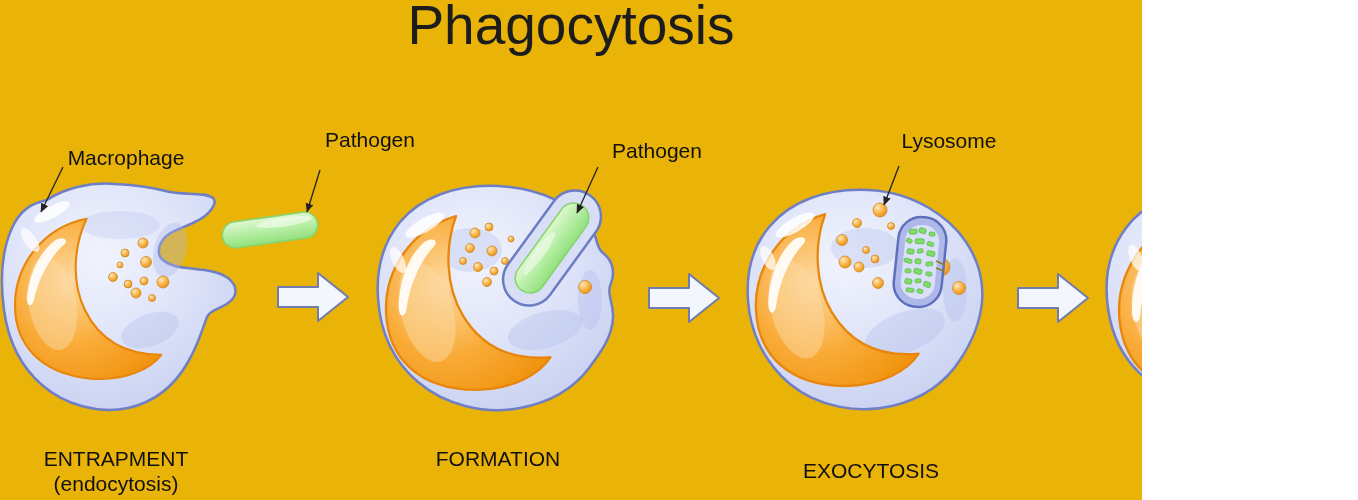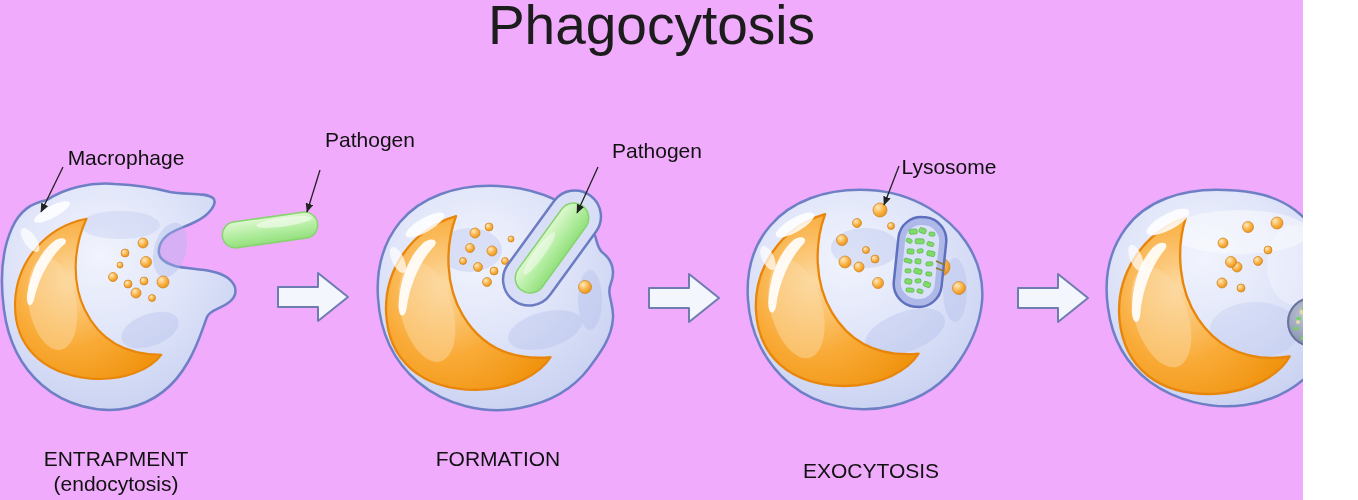--- a/index.html
+++ b/index.html
@@ -1,16 +1,16 @@
 <!DOCTYPE html>
 <html><head>
 <meta charset="utf-8">
 <style>
   html,body{margin:0;padding:0;background:#fff;}
-  .canvas{position:relative;width:1303px;height:500px;background:#f0abfc;overflow:hidden;
+  .canvas{position:relative;width:1142px;height:500px;background:#eab308;overflow:hidden;
           font-family:"Liberation Sans", sans-serif;color:#141414;}
   .art{position:absolute;left:0;top:0;width:1358px;height:500px;}
   .title{position:absolute;top:-8px;left:0;width:100%;text-align:center;
          font-size:55px;line-height:1.2;color:#1c1c1c;}
   .callout{position:absolute;transform:translateX(-50%);white-space:nowrap;
            font-size:21px;color:#111;}
   .stage-label{position:absolute;transform:translateX(-50%);text-align:center;
                font-size:21px;line-height:25px;color:#111;white-space:nowrap;}
 </style>
 </head>
@@ -274,21 +274,21 @@
       <path d="M 598,167 L 577,213" marker-end="url(#la)"></path>
       <path d="M 899,166 L 884,205" marker-end="url(#la)"></path>
     </g>
   </svg>
 
   <div class="title">Phagocytosis</div>
 
   <div class="callout" style="left:126px;top:146px">Macrophage</div>
   <div class="callout" style="left:370px;top:128px">Pathogen</div>
   <div class="callout" style="left:657px;top:139px">Pathogen</div>
-  <div class="callout" style="left:949px;top:155px">Lysosome</div>
+  <div class="callout" style="left:949px;top:129px">Lysosome</div>
 
   <div class="stage-label" style="left:116px;top:446px">
     <div>ENTRAPMENT</div>
     <div>(endocytosis)</div>
   </div>
   <div class="stage-label" style="left:498px;top:446px">
     <div>FORMATION</div>
   </div>
   <div class="stage-label" style="left:871px;top:458px">
     <div>EXOCYTOSIS</div>

